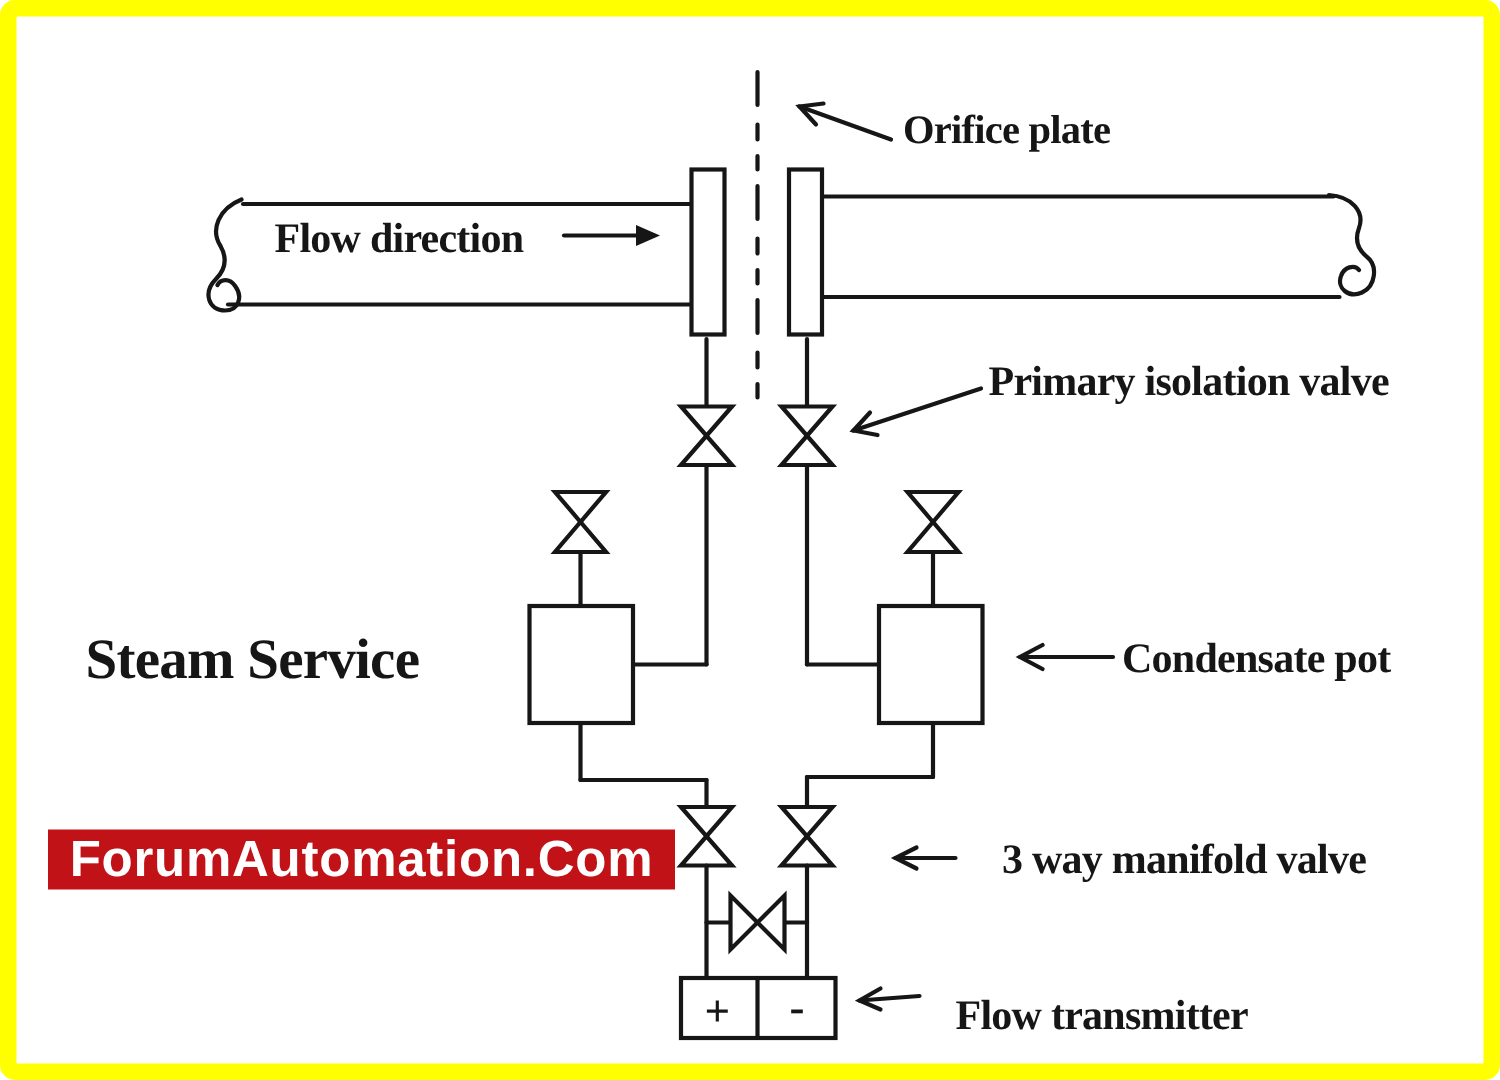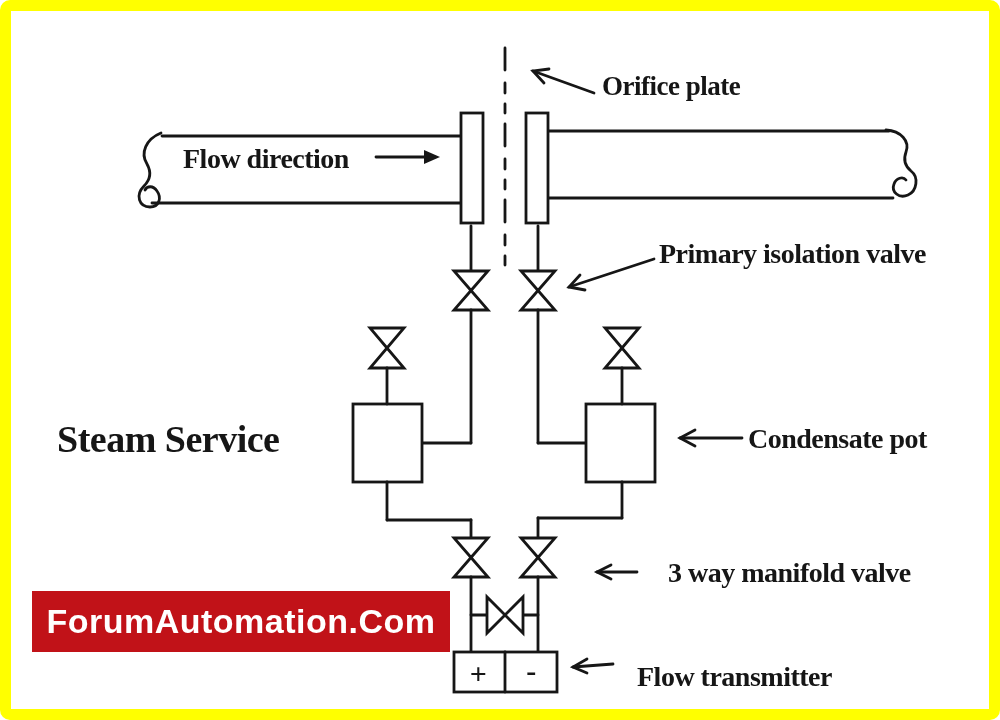--- a/index.html
+++ b/index.html
@@ -23,22 +23,22 @@
     font-weight:bold;
     fill:#161616;
     letter-spacing:-0.5px;
   }
   .label{font-size:28px;}
   .label-small{font-size:27px;}
   .label-big{font-size:38px;letter-spacing:-1px;}
   .pm{font-size:30px;}
   .watermark{
     position:absolute;
-    left:32px;top:591px;
-    width:418px;height:61px;
+    left:32px;top:553px;
+    width:418px;height:40px;
     background:#C11218;
     color:#FFFFFF;
     display:flex;align-items:center;justify-content:center;
     font-family:"Liberation Sans", sans-serif;
     font-weight:bold;
     font-size:34px;
     letter-spacing:0.5px;
     z-index:2;
   }
 </style>

